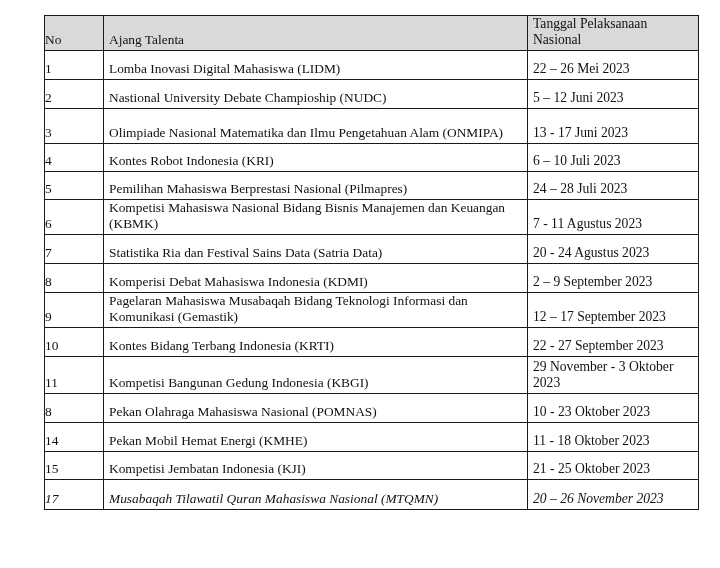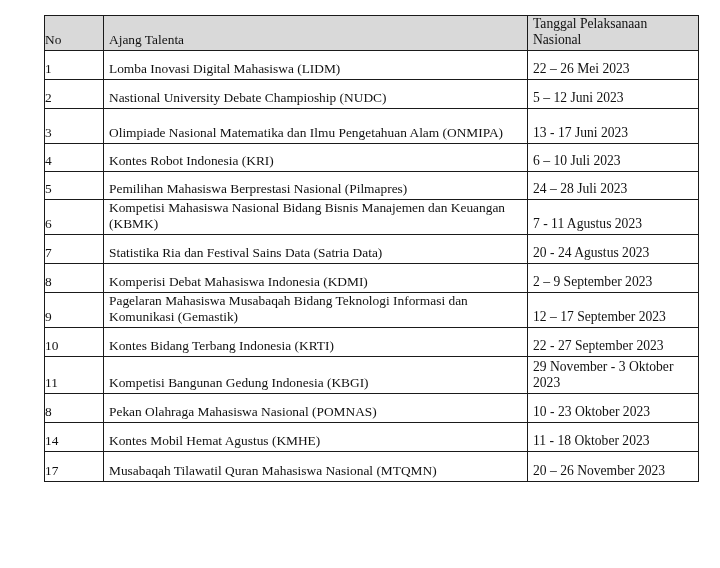--- a/index.html
+++ b/index.html
@@ -115,22 +115,27 @@
         <td class="c-name">Kompetisi Bangunan Gedung Indonesia (KBGI)</td>
         <td class="c-date">29 November - 3 Oktober 2023</td>
       </tr>
       <tr style="height: 29px;">
         <td class="c-no">8</td>
         <td class="c-name">Pekan Olahraga Mahasiswa Nasional (POMNAS)</td>
         <td class="c-date">10 - 23 Oktober 2023</td>
       </tr>
       <tr style="height: 29px; padding-left: 28px;">
         <td class="c-no">14</td>
-        <td class="c-name">Kontes Mobil Hemat Agustus (KMHE)</td>
+        <td class="c-name">Pekan Mobil Hemat Energi (KMHE)</td>
         <td class="c-date">11 - 18 Oktober 2023</td>
       </tr>
-      <tr style="height: 30px;">
+      <tr style="height: 28px;">
+        <td class="c-no">15</td>
+        <td class="c-name">Kompetisi Jembatan Indonesia (KJI)</td>
+        <td class="c-date">21 - 25 Oktober 2023</td>
+      </tr>
+      <tr style="height: 30px; font-style: italic;">
         <td class="c-no">17</td>
         <td class="c-name">Musabaqah Tilawatil Quran Mahasiswa Nasional (MTQMN)</td>
         <td class="c-date">20 – 26 November 2023</td>
       </tr>
     </tbody>
 </table>
 
 </body></html>

